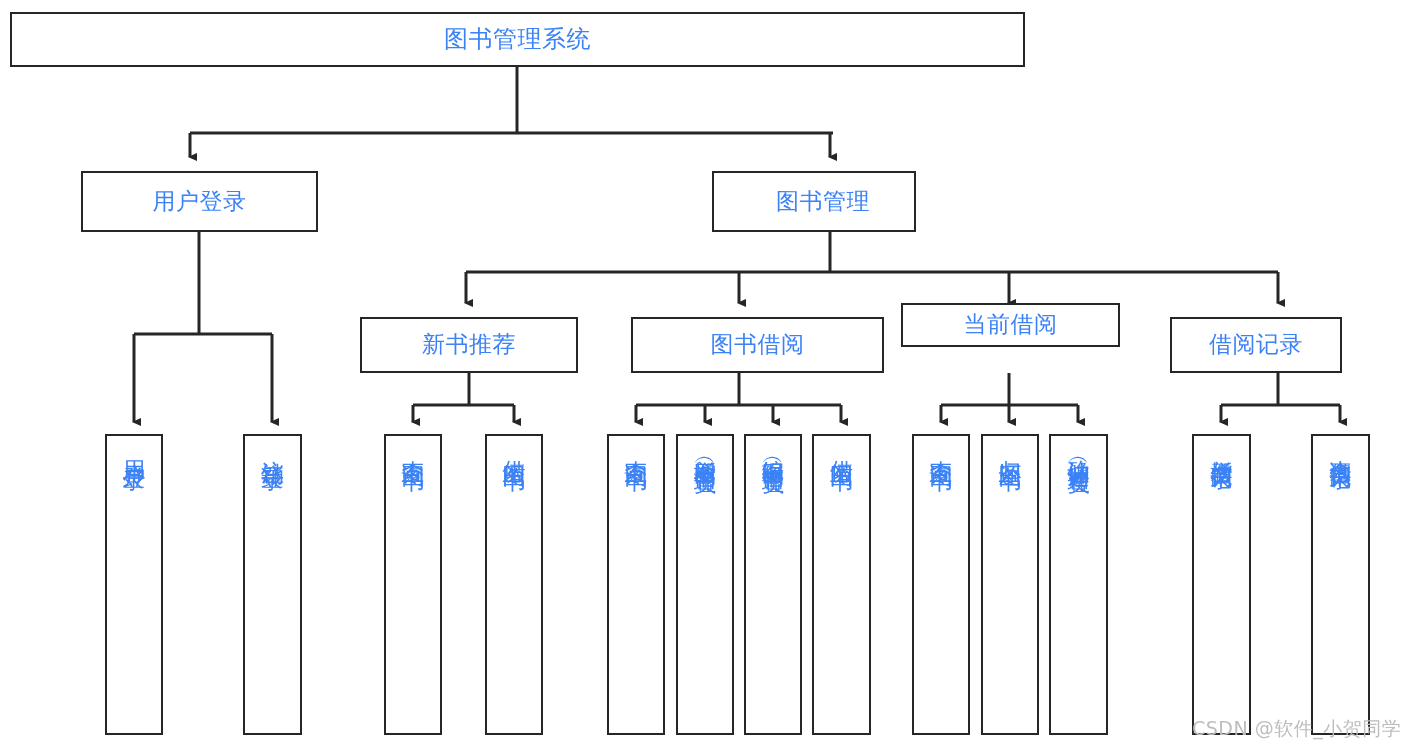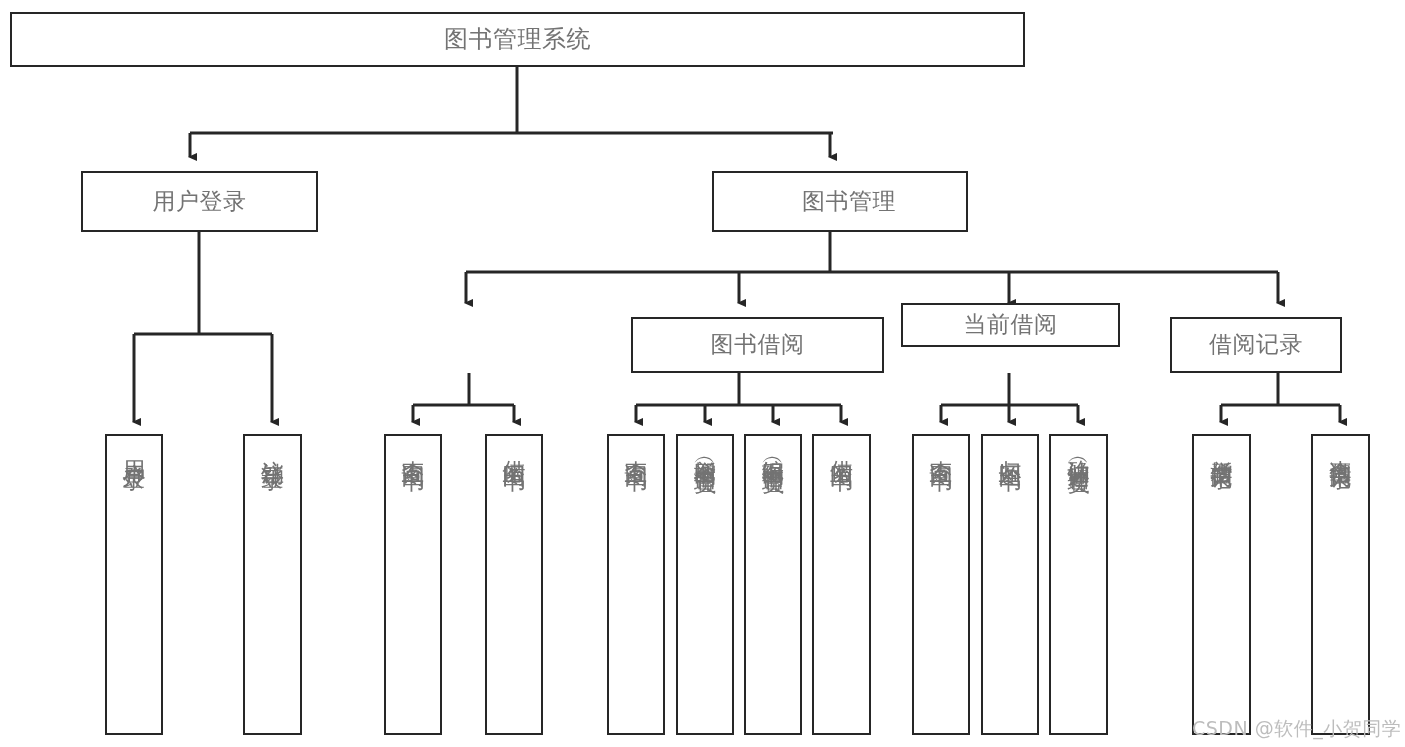--- a/index.html
+++ b/index.html
@@ -26,21 +26,21 @@
     height: 747px;
   }
   .node {
     position: absolute;
     box-sizing: border-box;
     border: 2.5px solid #262626;
     background: #ffffff;
     display: flex;
     align-items: center;
     justify-content: center;
-    color: #737373;
+    color: #3b82f6;
   }
   .node .label {
     display: block;
     text-align: center;
     line-height: 1.18;
     letter-spacing: 0.5px;
   }
   
   .node.horiz .label {
     writing-mode: horizontal-tb;
@@ -135,24 +135,27 @@
   </svg>
 
   <div class="node horiz root" style="left:10px; top:12px; width:1015px; height:55px;">
     <span class="label">图书管理系统</span>
   </div>
 
   <div class="node horiz" style="left:81px; top:171px; width:237px; height:61px;">
     <span class="label">用户登录</span>
   </div>
 
-  <div class="node horiz" style="left:712px; top:171px; width:256px; height:61px;padding-left:18px;">
+  <div class="node horiz" style="left:712px; top:171px; width:204px; height:61px;padding-left:18px;">
     <span class="label">图书管理</span>
   </div>
 
+  <div class="node horiz" style="left:360px; top:317px; width:218px; height:56px;">
+    <span class="label">新书推荐</span>
+  </div>
 
   <div class="node horiz" style="left:631px; top:317px; width:253px; height:56px;">
     <span class="label">图书借阅</span>
   </div>
 
   <div class="node horiz" style="left:901px; top:303px; width:219px; height:44px;">
     <span class="label">当前借阅</span>
   </div>
 
   <div class="node horiz" style="left:1170px; top:317px; width:172px; height:56px;">

